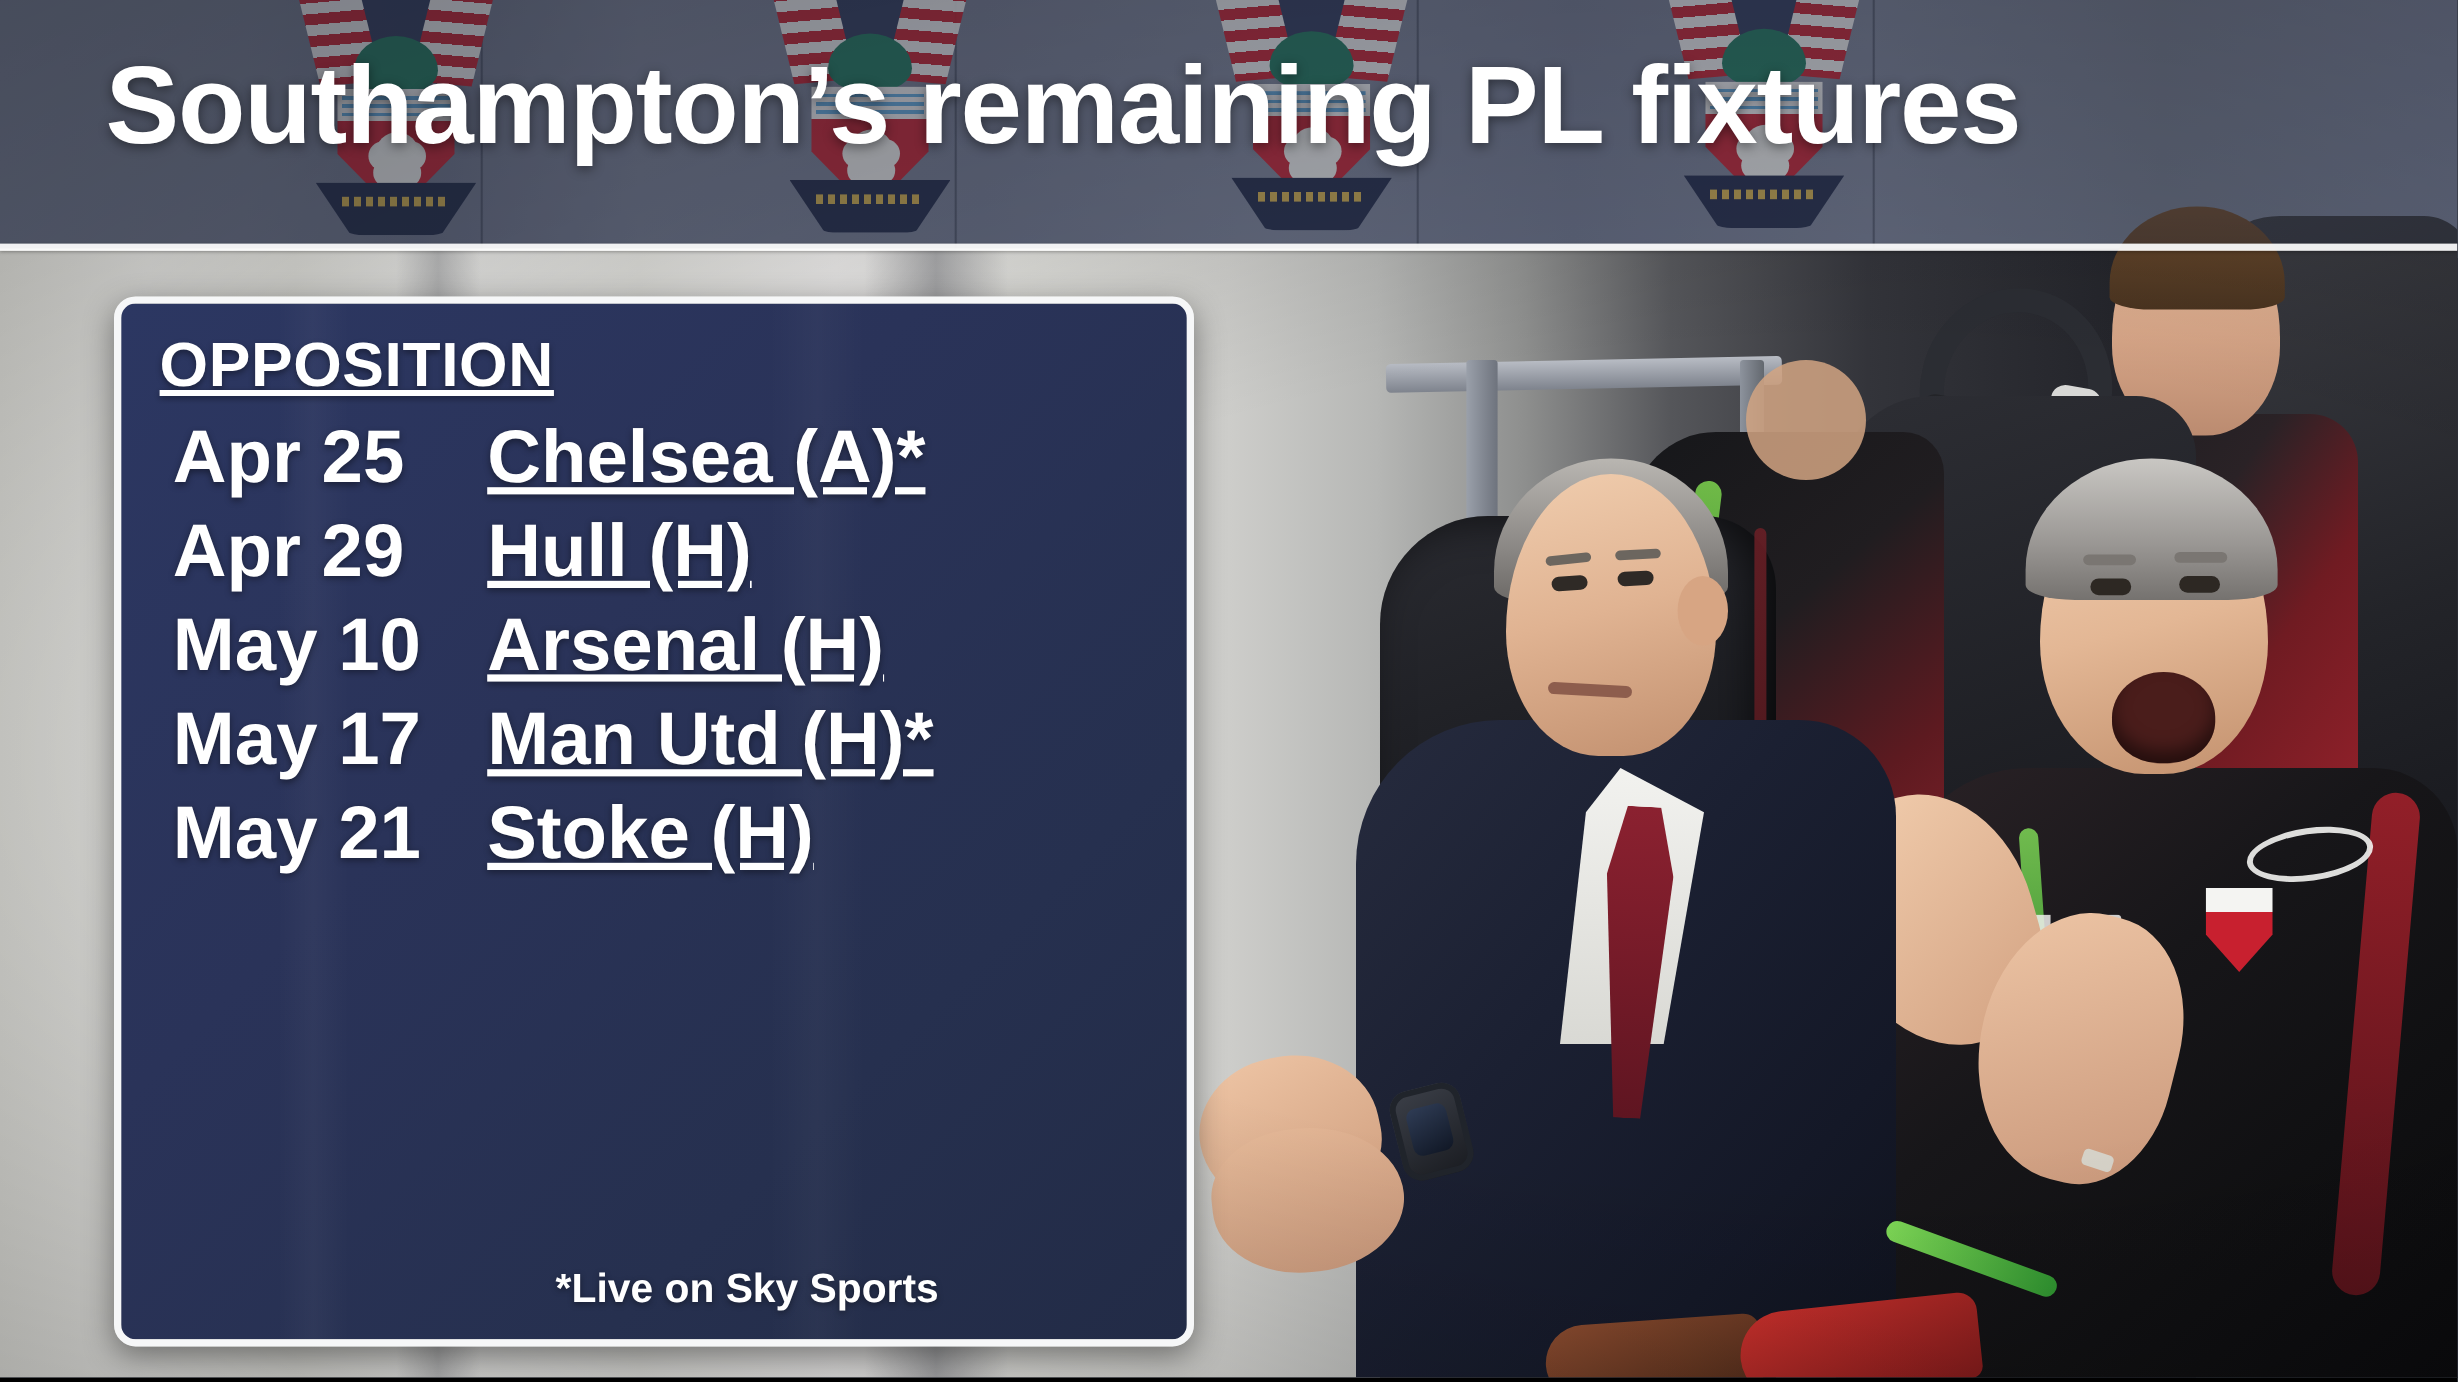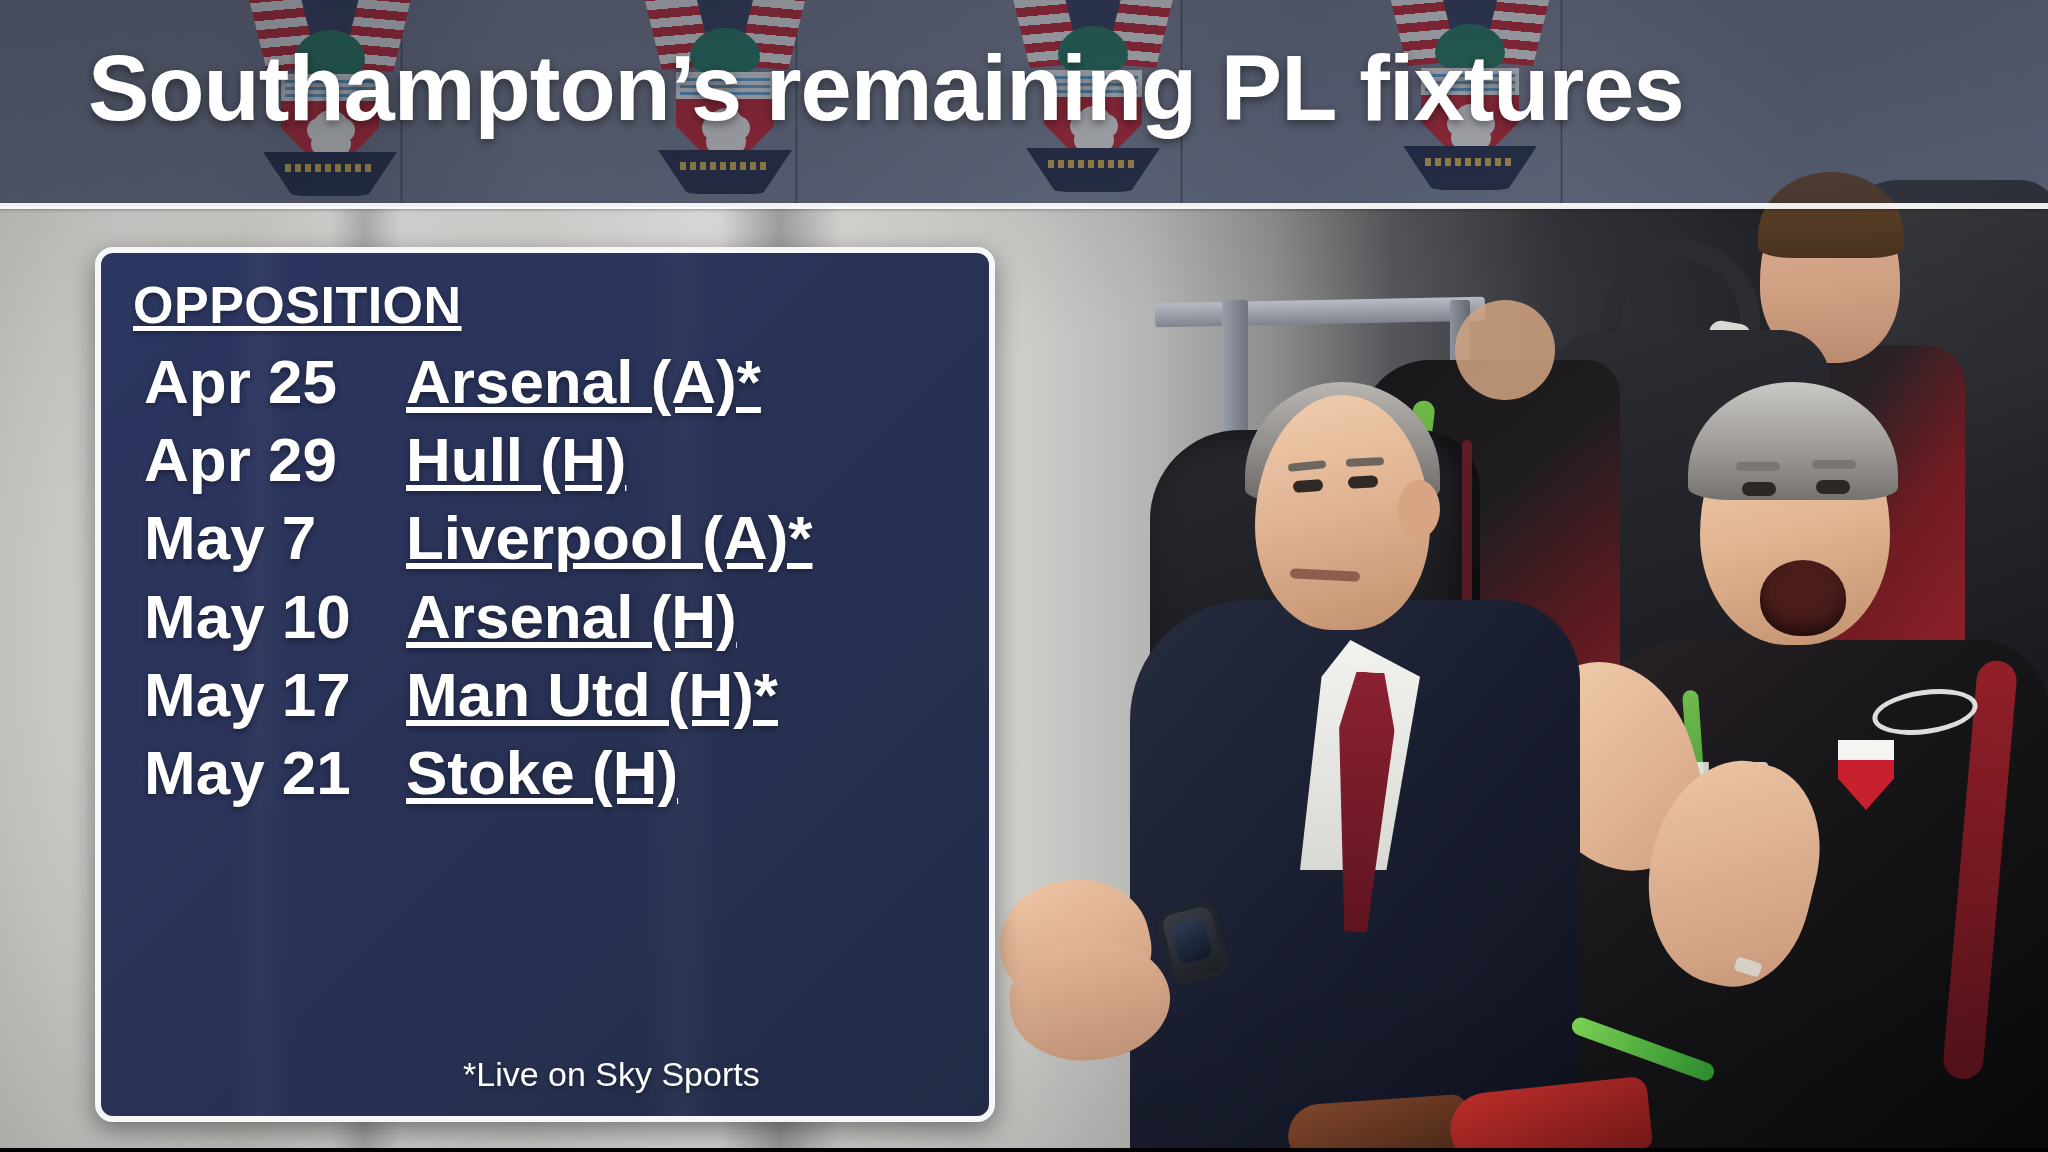--- a/index.html
+++ b/index.html
@@ -402,21 +402,21 @@
     text-shadow: 0 2px 6px rgba(0,0,0,.42);
     white-space: nowrap;
   }
 
   .footnote {
     position: absolute;
     left: 362px;
     bottom: 22px;
     color: #ffffff;
     font-size: 34px;
-    font-weight: normal;
+    font-weight: bold;
     text-shadow: 0 2px 5px rgba(0,0,0,.4);
   }
 </style>
 </head>
 <body>
 
 <div id="stage">
 
   <div class="photo">
 
@@ -537,31 +537,27 @@
   <div class="panel">
     <div class="panel-sheen"></div>
     <div class="panel-sheen2"></div>
 
     <div class="head-row">
       <div class="col-opp">OPPOSITION</div>
     </div>
 
     <div class="fixture-row">
       <div class="col-date">Apr 25</div>
-      <div class="col-opp">Arsenal (A)*</div>
+      <div class="col-opp">Chelsea (A)*</div>
     </div>
     <div class="fixture-row">
       <div class="col-date">Apr 29</div>
       <div class="col-opp">Hull (H)</div>
     </div>
     <div class="fixture-row">
-      <div class="col-date">May 7</div>
-      <div class="col-opp">Liverpool (A)*</div>
-    </div>
-    <div class="fixture-row">
       <div class="col-date">May 10</div>
       <div class="col-opp">Arsenal (H)</div>
     </div>
     <div class="fixture-row">
       <div class="col-date">May 17</div>
       <div class="col-opp">Man Utd (H)*</div>
     </div>
     <div class="fixture-row">
       <div class="col-date">May 21</div>
       <div class="col-opp">Stoke (H)</div>

